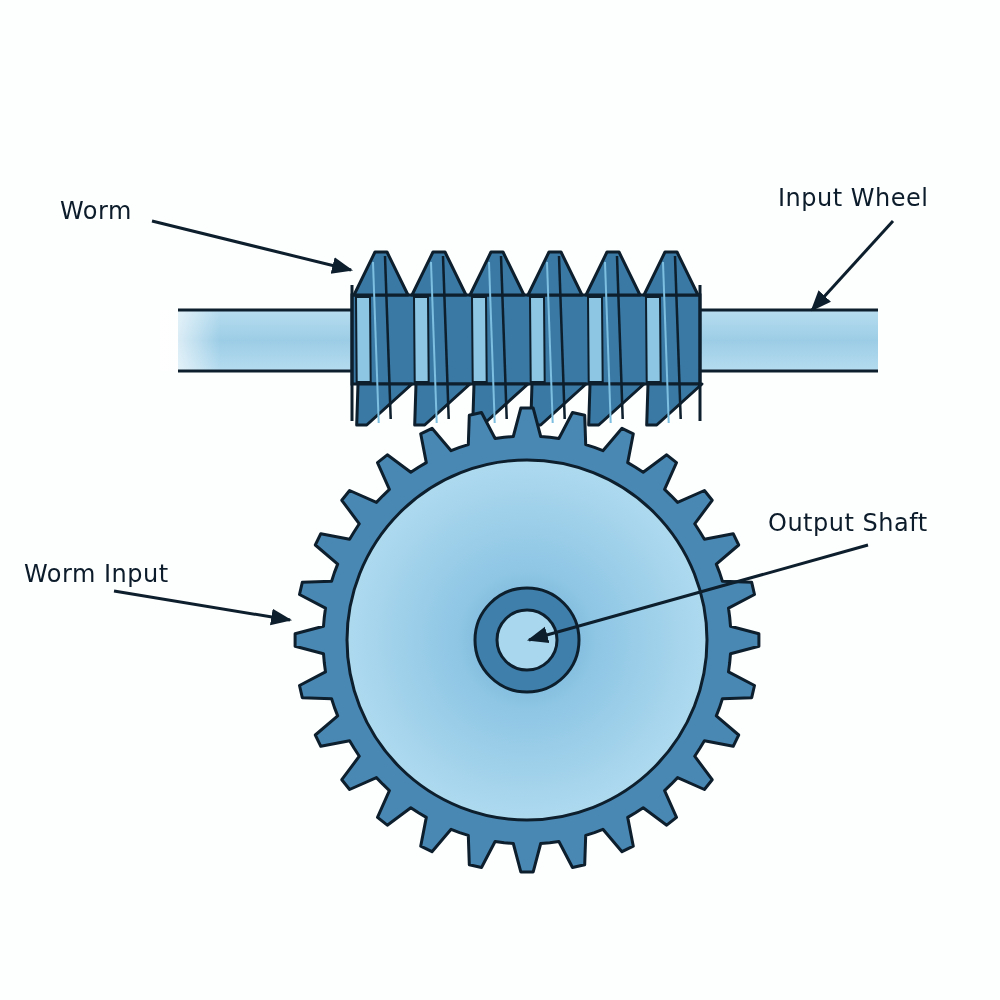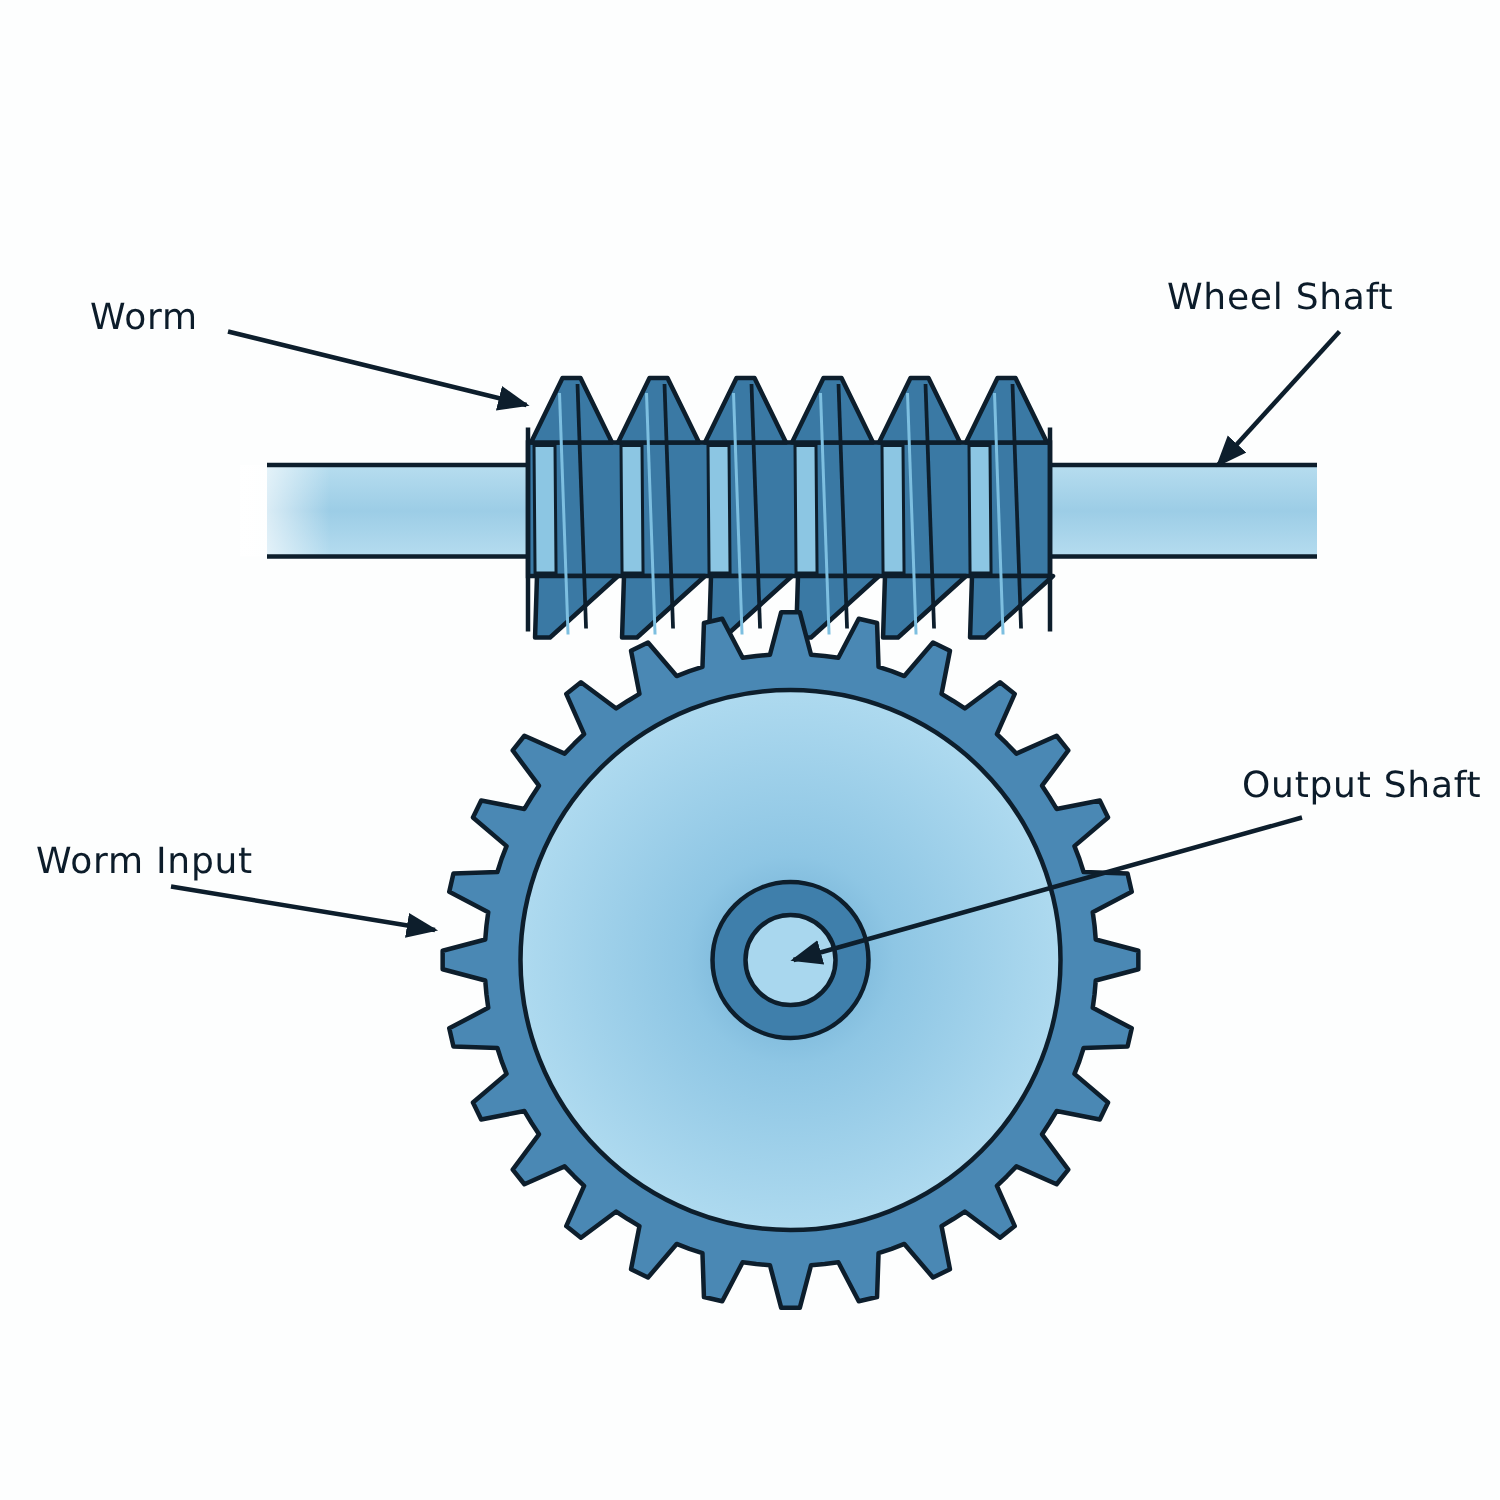--- a/index.html
+++ b/index.html
@@ -82,15 +82,15 @@
       <circle cx="527" cy="640" r="30" fill="#a9d7ee" stroke="#0d1e2c" stroke-width="3"></circle>
     </g>
 
   <line x1="152" y1="221" x2="351" y2="270" stroke="#0d1e2c" stroke-width="3" marker-end="url(#arrow)"></line>
   <line x1="893" y1="221" x2="812" y2="310" stroke="#0d1e2c" stroke-width="3" marker-end="url(#arrow)"></line>
   <line x1="868" y1="545" x2="529" y2="640" stroke="#0d1e2c" stroke-width="3" marker-end="url(#arrow)"></line>
   <line x1="114" y1="591" x2="290" y2="620" stroke="#0d1e2c" stroke-width="3" marker-end="url(#arrow)"></line>
 </svg>
 
 <div class="label" style="left:60px; top:197px;">Worm</div>
-<div class="label" style="left:778px; top:184px;">Wheel Shaft</div>
-<div class="label" style="left:828px; top:509px;">Output Shaft</div>
+<div class="label" style="left:778px; top:184px;">Input Wheel</div>
+<div class="label" style="left:768px; top:509px;">Output Shaft</div>
 <div class="label" style="left:24px; top:560px;">Worm Input</div>
 
 </body></html>

